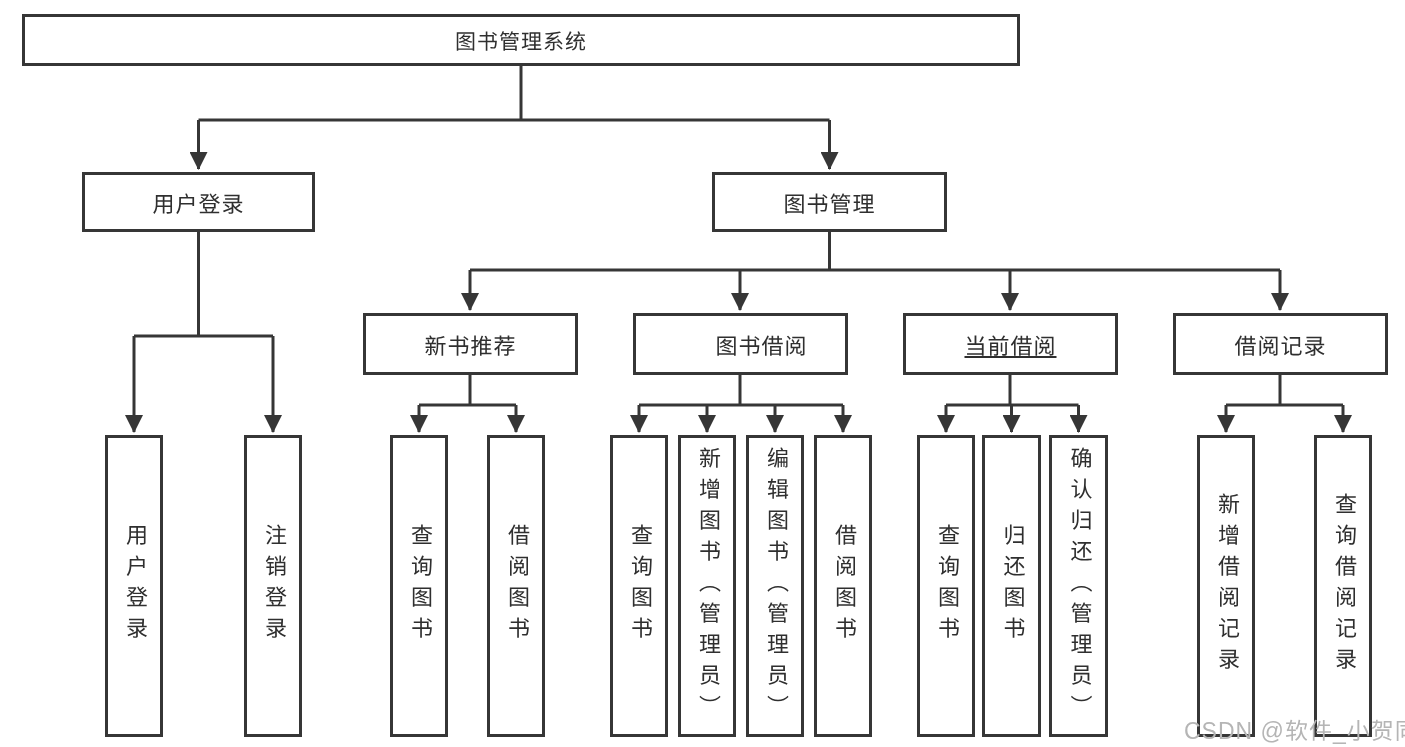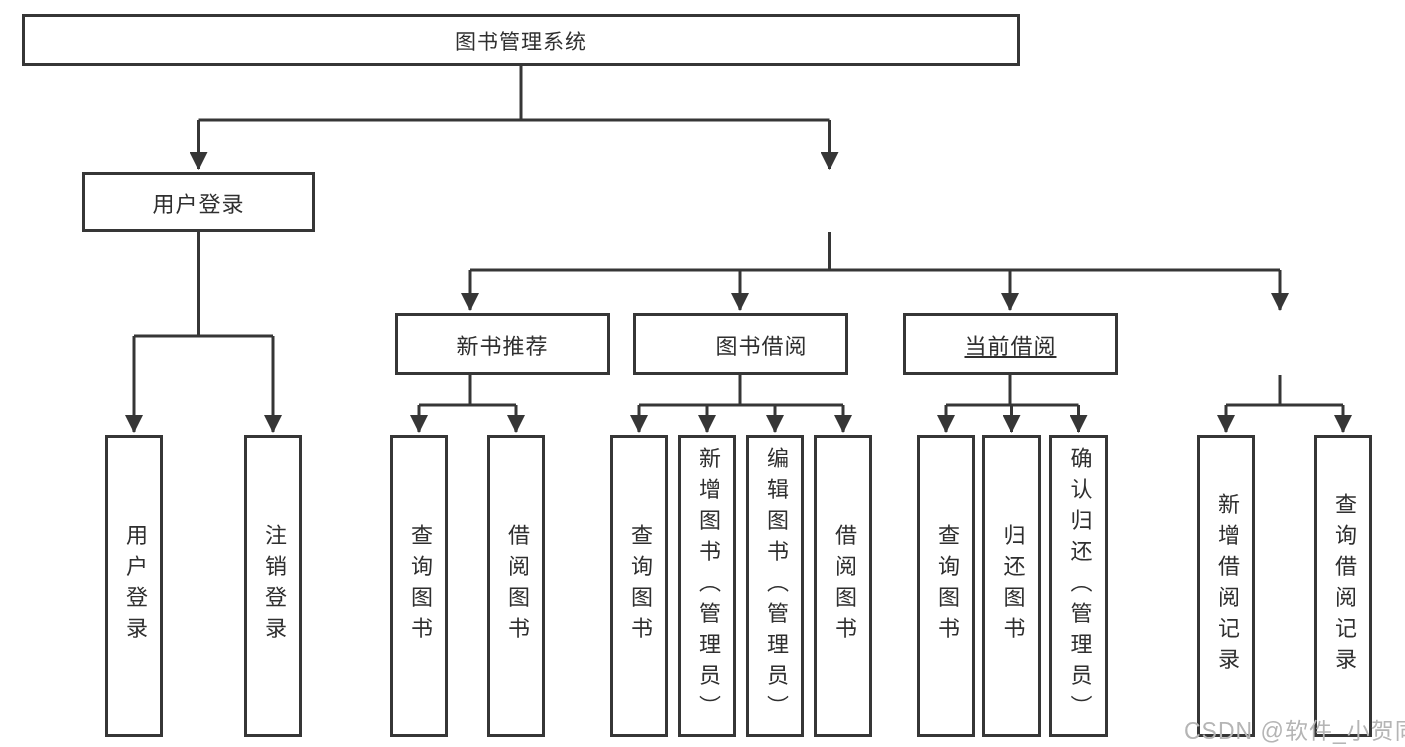--- a/index.html
+++ b/index.html
@@ -127,30 +127,36 @@
     </g>
   </svg>
 
   <div class="node root" style="left:22px; top:14px; width:998px; height:52px;">
     <span class="lbl">图书管理系统</span>
   </div>
 
   <div class="node" style="left:82px; top:172px; width:233px; height:60px;">
     <span class="lbl">用户登录</span>
   </div>
-
-  <div class="node" style="left:363px; top:313px; width:215px; height:62px;margin-left:32px;">
+  <div class="node" style="left:712px; top:172px; width:235px; height:60px;">
+    <span class="lbl">图书管理</span>
+  </div>
+
+  <div class="node" style="left:363px; top:313px; width:215px; height:62px;">
     <span class="lbl">新书推荐</span>
   </div>
   <div class="node" style="left:633px; top:313px; width:215px; height:62px;padding-left:42px;">
     <span class="lbl">图书借阅</span>
   </div>
   <div class="node" style="left:903px; top:313px; width:215px; height:62px;text-decoration:underline;">
     <span class="lbl">当前借阅</span>
   </div>
+  <div class="node" style="left:1173px; top:313px; width:215px; height:62px;">
+    <span class="lbl">借阅记录</span>
+  </div>
 
   <div class="leaf" style="left:105px;">
     <span class="vlbl">用户登录</span>
   </div>
   <div class="leaf" style="left:244px;">
     <span class="vlbl">注销登录</span>
   </div>
 
   <div class="leaf" style="left:390px;">
     <span class="vlbl">查询图书</span>

